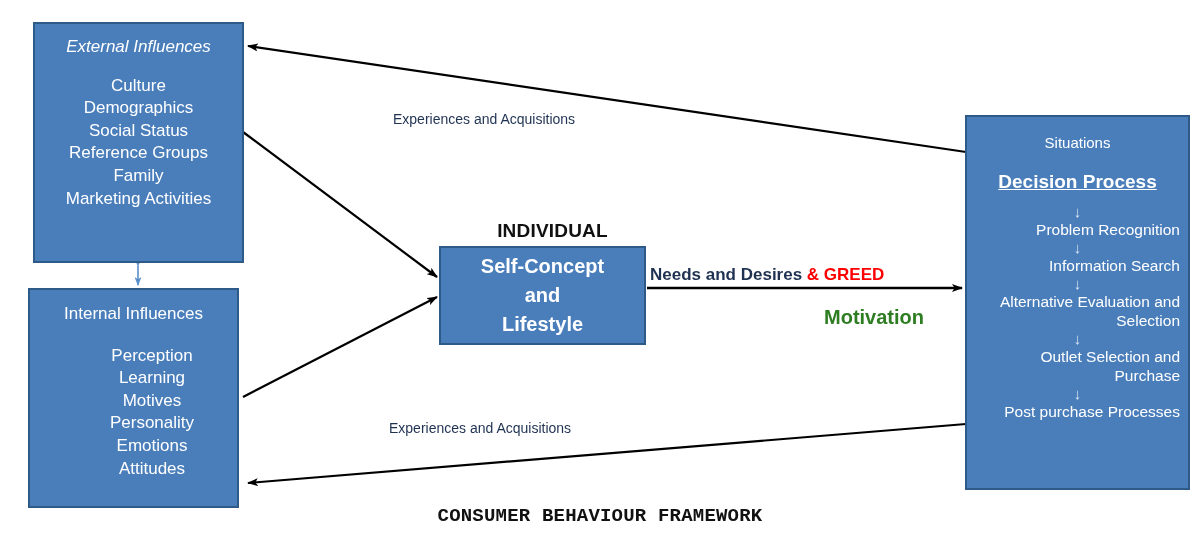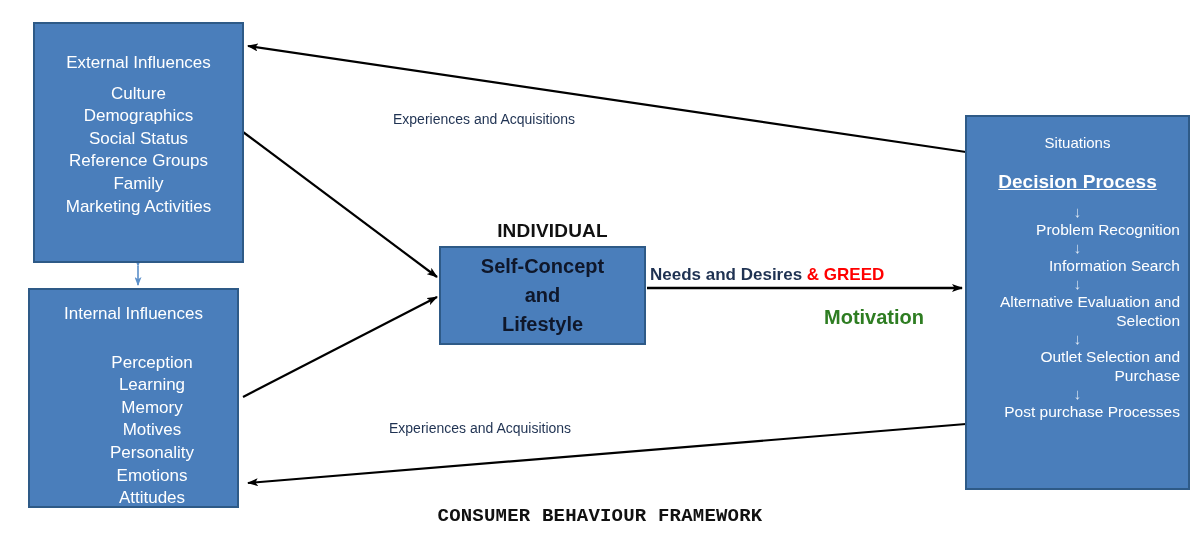--- a/index.html
+++ b/index.html
@@ -44,31 +44,31 @@
     line-height: 22.6px;
     color: #ffffff;
   }
   
   #external-influences-box {
     left: 33px;
     top: 22px;
     width: 211px;
     height: 241px;
   }
-  #external-influences-box .box-heading { margin-top: 29px; }
-  #external-influences-box .box-list { margin-top: 10px; }
+  #external-influences-box .box-heading { margin-top: 13px; font-style: italic; }
+  #external-influences-box .box-list { margin-top: 18px; }
   
   #internal-influences-box {
     left: 28px;
     top: 288px;
     width: 211px;
     height: 220px;
   }
   #internal-influences-box .box-heading { margin-top: 14px; }
-  #internal-influences-box .box-list { margin-top: 28px; padding-left: 37px; }
+  #internal-influences-box .box-list { margin-top: 21px; padding-left: 37px; }
   
   #individual-label {
     position: absolute;
     left: 420px;
     top: 220px;
     width: 265px;
     text-align: center;
     font-size: 19px;
     font-weight: bold;
     color: #111111;
@@ -80,21 +80,21 @@
     width: 207px;
     height: 99px;
     display: flex;
     align-items: center;
     justify-content: center;
   }
   #self-concept-box .sc-text {
     font-size: 20px;
     font-weight: bold;
     line-height: 29px;
-    color: #0f172a;
+    color: #ffffff;
   }
   
   #situations-box {
     left: 965px;
     top: 115px;
     width: 225px;
     height: 375px;
   }
   #situations-box .sit-title {
     margin-top: 17px;
@@ -201,21 +201,20 @@
       <div>Family</div>
       <div>Marketing Activities</div>
     </div>
   </div>
 
   <div class="box" id="internal-influences-box">
     <div class="box-heading">Internal Influences</div>
     <div class="box-list">
       <div>Perception</div>
       <div>Learning</div>
-      <div>Memory</div>
       <div>Motives</div>
       <div>Personality</div>
       <div>Emotions</div>
       <div>Attitudes</div>
     </div>
   </div>
 
   <div id="individual-label">INDIVIDUAL</div>
 
   <div class="box" id="self-concept-box">

